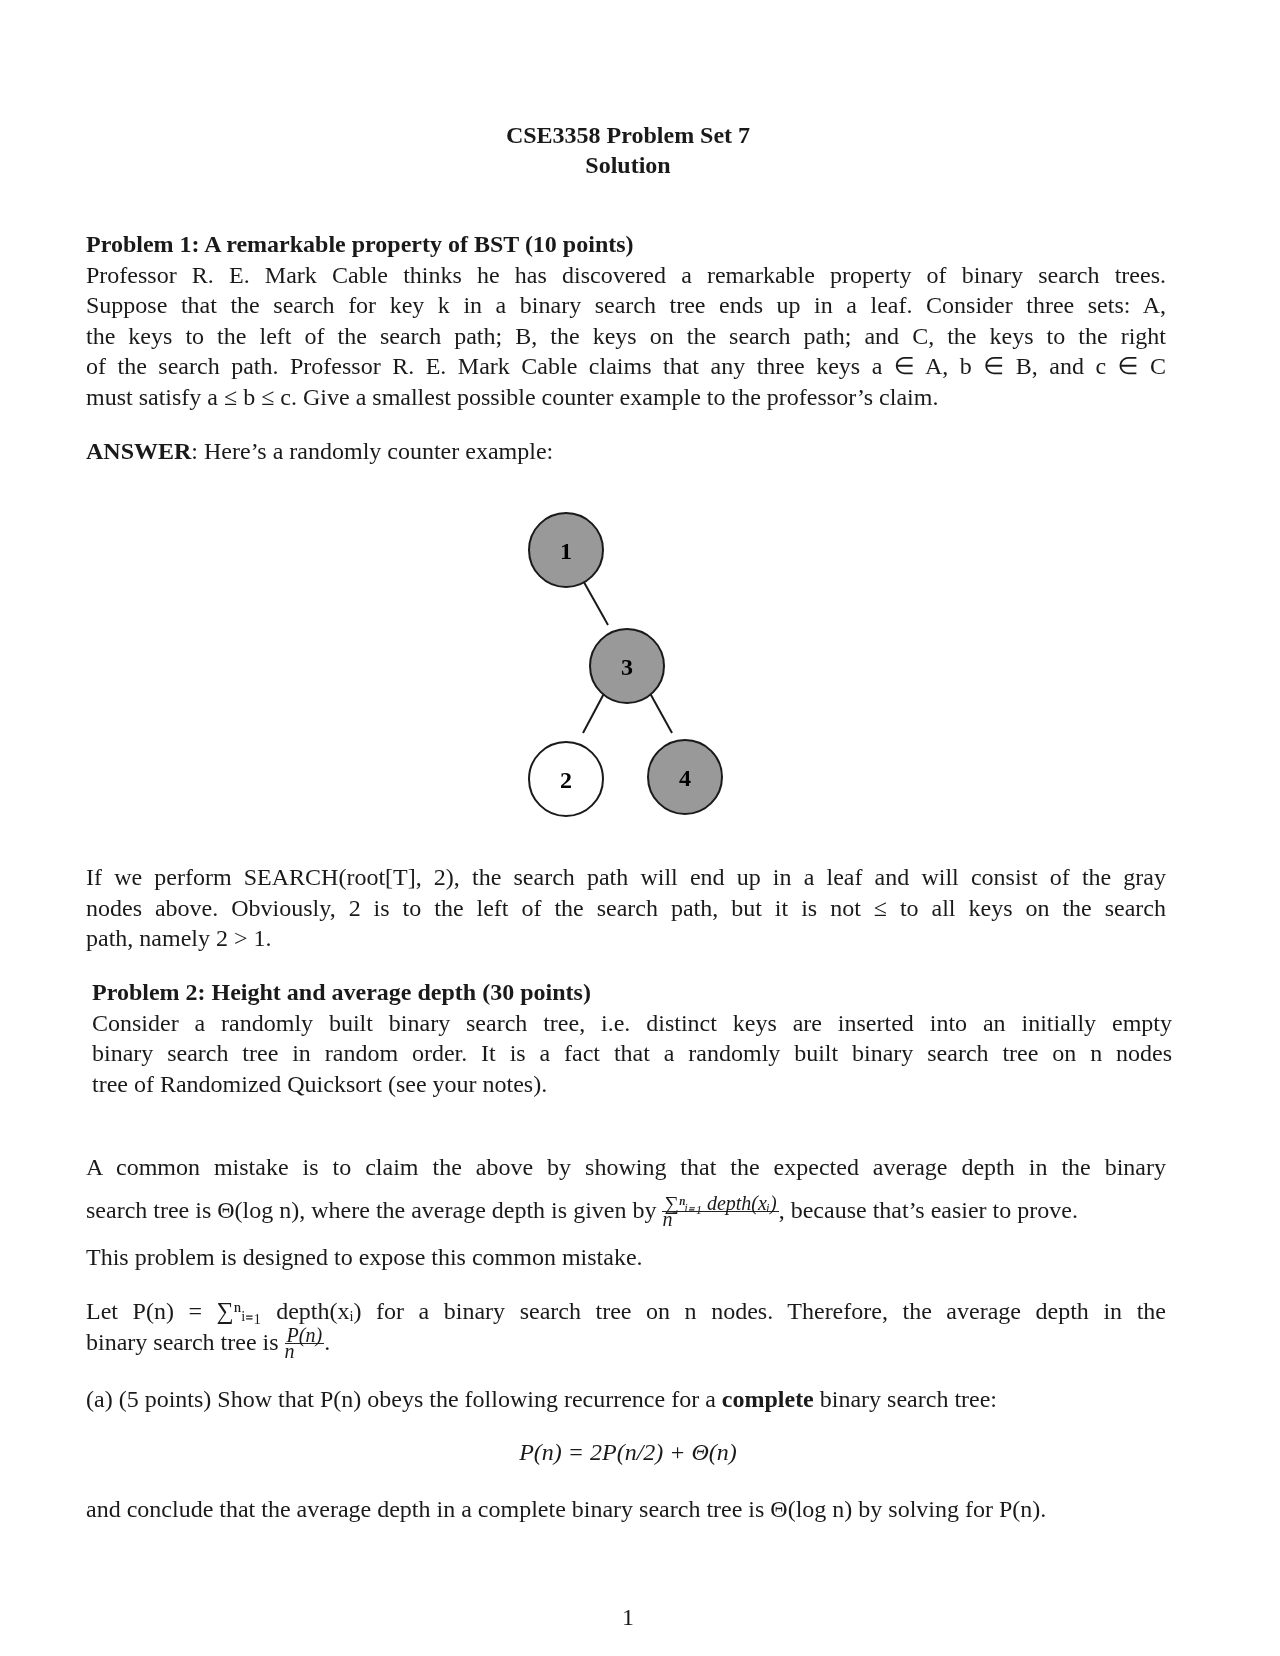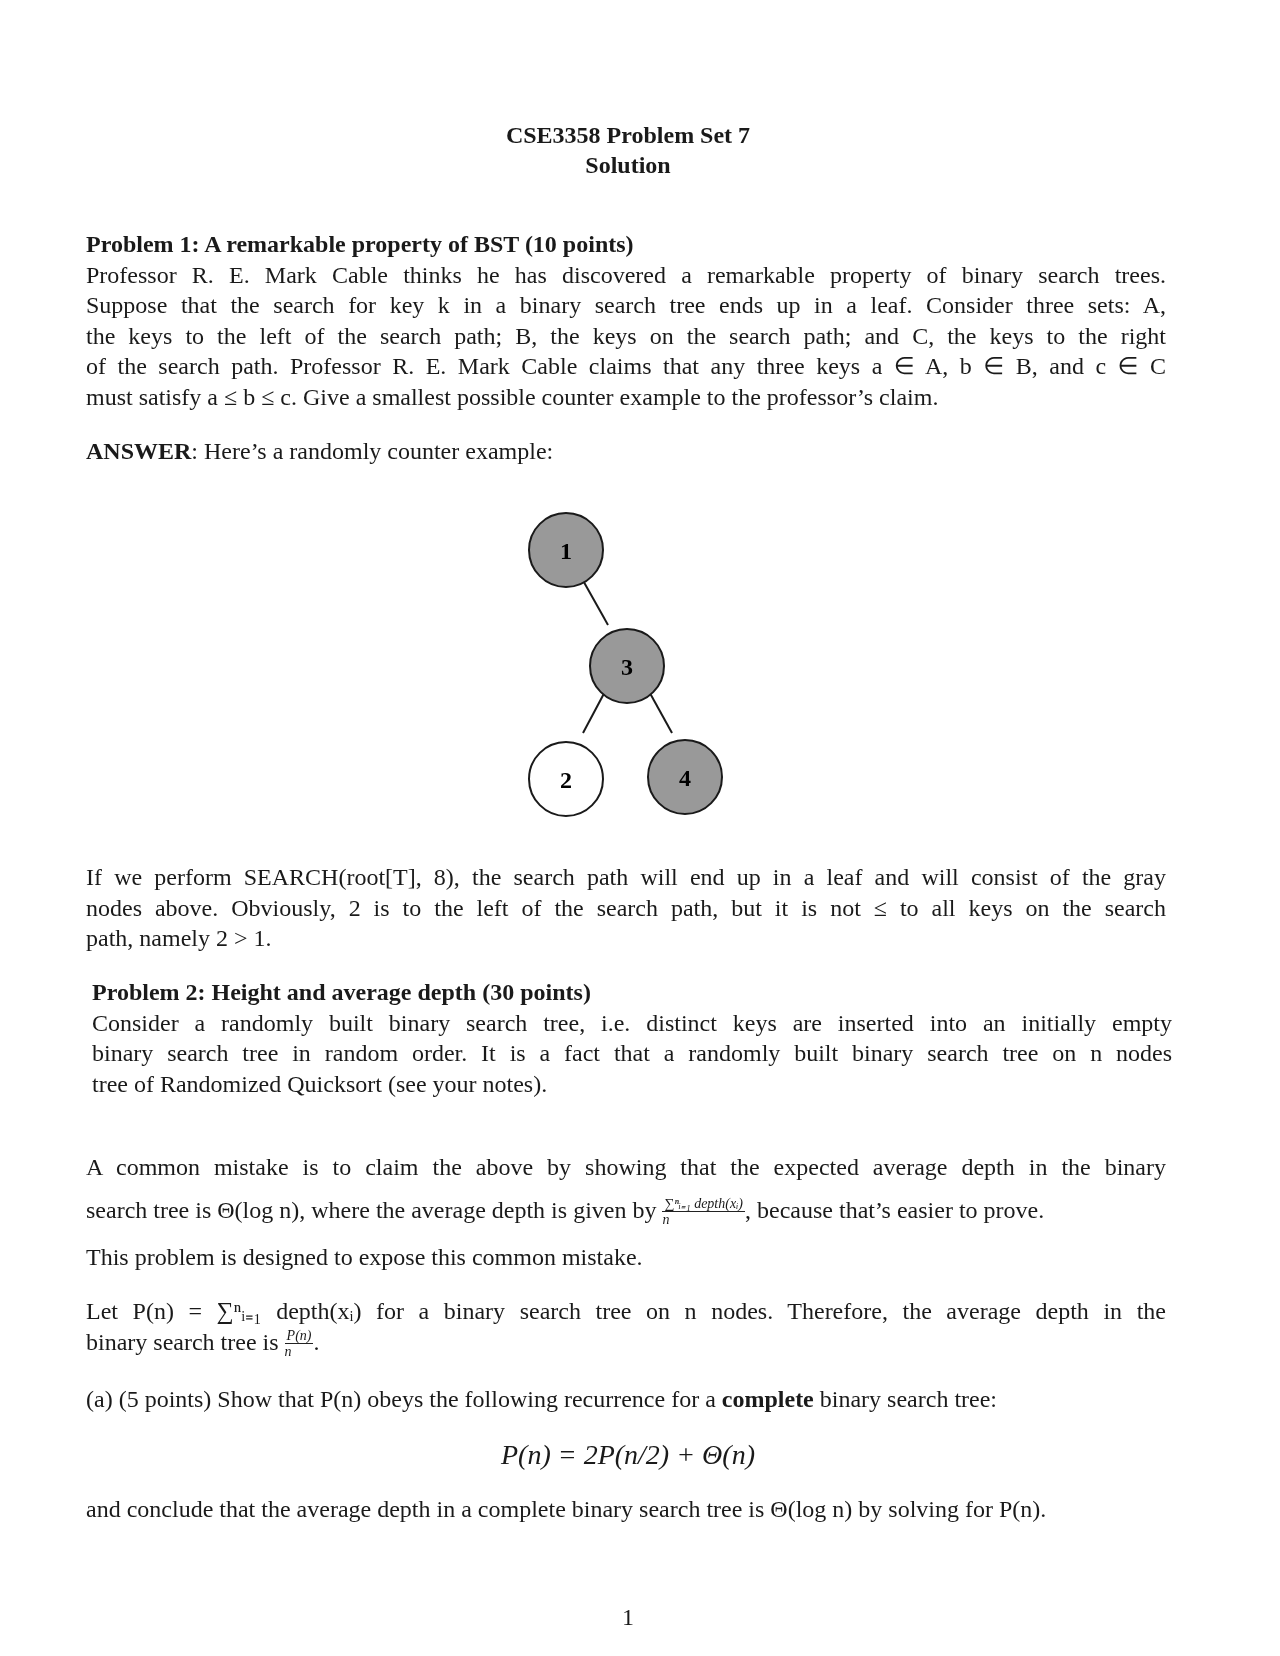--- a/index.html
+++ b/index.html
@@ -18,23 +18,23 @@
       font-family: "Liberation Serif", serif; font-size: 24px; line-height: 30.5px;
       text-align: justify; text-align-last: auto;
     }
     .heading { font-weight: bold; }
     .line { display: block; white-space: nowrap; text-align: justify; text-align-last: justify; }
     .line.last { text-align-last: left; }
     i, .math { font-style: italic; }
     b { font-weight: bold; margin-top: 44px; }
     .eq {
       position: absolute; left: 0; width: 1256px; text-align: center;
-      font-family: "Liberation Serif", serif; font-size: 28px;
+      font-family: "Liberation Serif", serif; font-size: 24px;
     }
-    .frac { display: inline-block; vertical-align: middle; text-align: center; font-size: 14px; line-height: 15px; }
+    .frac { display: inline-block; vertical-align: middle; text-align: center; font-size: 20px; line-height: 15px; }
     .frac .num { display: block; border-bottom: 1px solid #222; padding: 0 2px; }
     .frac .den { display: block; }
     .pagenum {
       position: absolute; left: 0; width: 1256px; text-align: center; top: 1604px;
       font-family: "Liberation Serif", serif; font-size: 24px;
     }
     svg text { font-family: "Liberation Serif", serif; font-weight: bold; font-size: 24px; }
   </style>
 </head>
 <body>
@@ -75,21 +75,21 @@
       <circle cx="66" cy="299" r="37" fill="#ffffff" stroke="#1a1a1a" stroke-width="2"></circle>
       <text x="66" y="308" text-anchor="middle">2</text>
     </g>
     <g>
       <circle cx="185" cy="297" r="37" fill="#999999" stroke="#1a1a1a" stroke-width="2"></circle>
       <text x="185" y="306" text-anchor="middle">4</text>
     </g>
   </svg>
 
   <div class="text" style="top:862px;">
-    <span class="line">If we perform SEARCH(root[T], 8), the search path will end up in a leaf and will consist of the gray</span>
+    <span class="line">If we perform SEARCH(root[T], 2), the search path will end up in a leaf and will consist of the gray</span>
     <span class="line">nodes above. Obviously, 2 is to the left of the search path, but it is not ≤ to all keys on the search</span>
     <span class="line last">path, namely 2 &gt; 1.</span>
   </div>
 
   <div class="text" style="top:977px;margin-left:6px;">
     <span class="line last heading">Problem 2: Height and average depth (30 points)</span>
     <span class="line">Consider a randomly built binary search tree, i.e. distinct keys are inserted into an initially empty</span>
     <span class="line">binary search tree in random order. It is a fact that a randomly built binary search tree on n nodes</span>
     <span class="line last">tree of Randomized Quicksort (see your notes).</span>
   </div>

